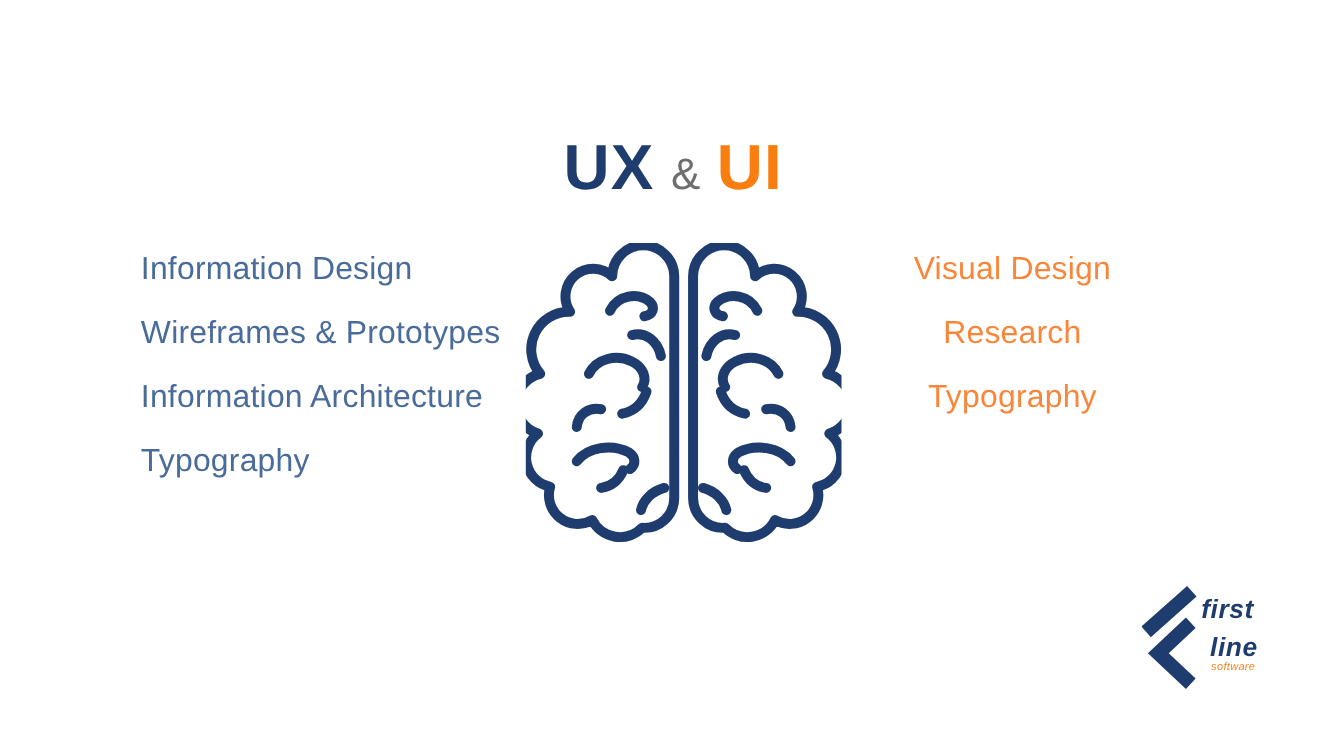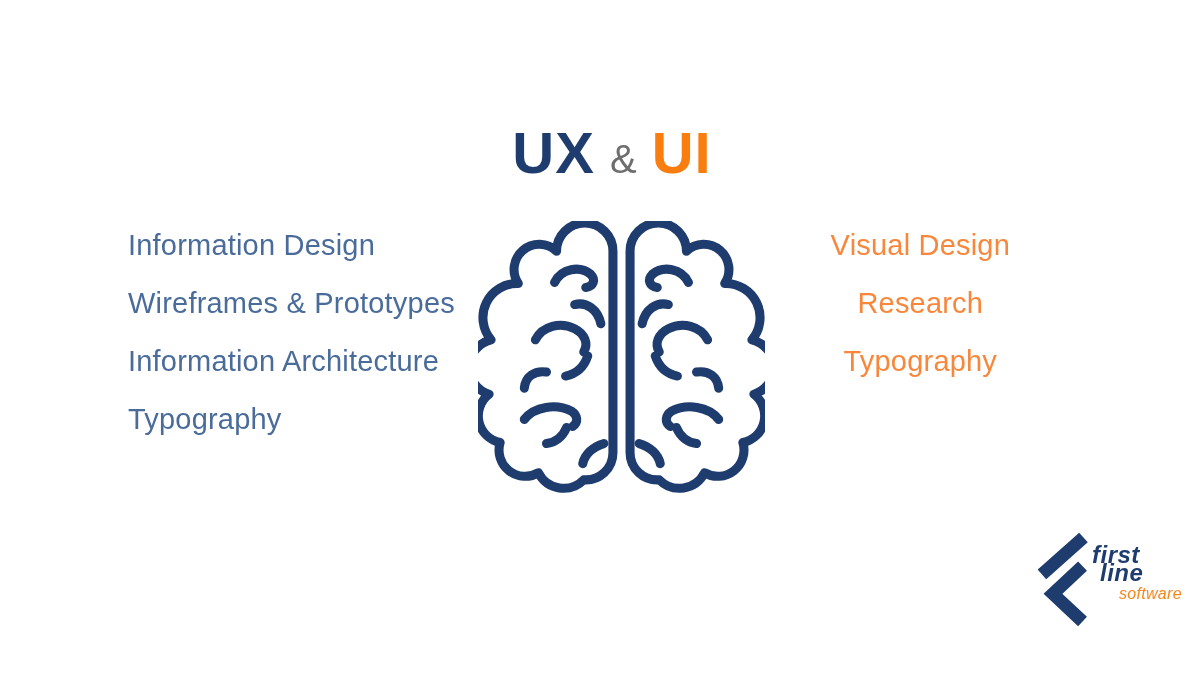--- a/index.html
+++ b/index.html
@@ -21,24 +21,24 @@
   .ui-list{right:190px;color:#F8873C;text-align:center;}
   .side-list .item{white-space:nowrap;}
   
   .brain{position:absolute;left:478px;top:221px;width:287px;height:287px;}
   
   .logo-mark{position:absolute;left:1038px;top:532px;width:54px;height:96px;}
   .logo-text{position:absolute;left:1092px;top:546px;color:#1E3C6E;font-style:italic;}
   .logo-text .w1,.logo-text .w2{
     font-size:24px;font-weight:700;line-height:18px;letter-spacing:.5px;white-space:nowrap;
   }
-  .logo-text .w2{margin-left:8px;}
+  .logo-text .w2{margin-left:8px;margin-top:16px;}
   .logo-text .w3{
-    font-size:16px;font-weight:400;color:#F5861F;letter-spacing:.3px;
-    margin-left:27px;margin-top:3px;white-space:nowrap;
+    font-size:10px;font-weight:400;color:#F5861F;letter-spacing:.3px;
+    margin-left:9px;margin-top:3px;white-space:nowrap;
   }
 </style>
 </head>
 <body>
 
 <div class="canvas">
 
   <div class="title">
     <span class="ux">UX</span><span class="amp">&amp;</span><span class="ui">UI</span>
   </div>

